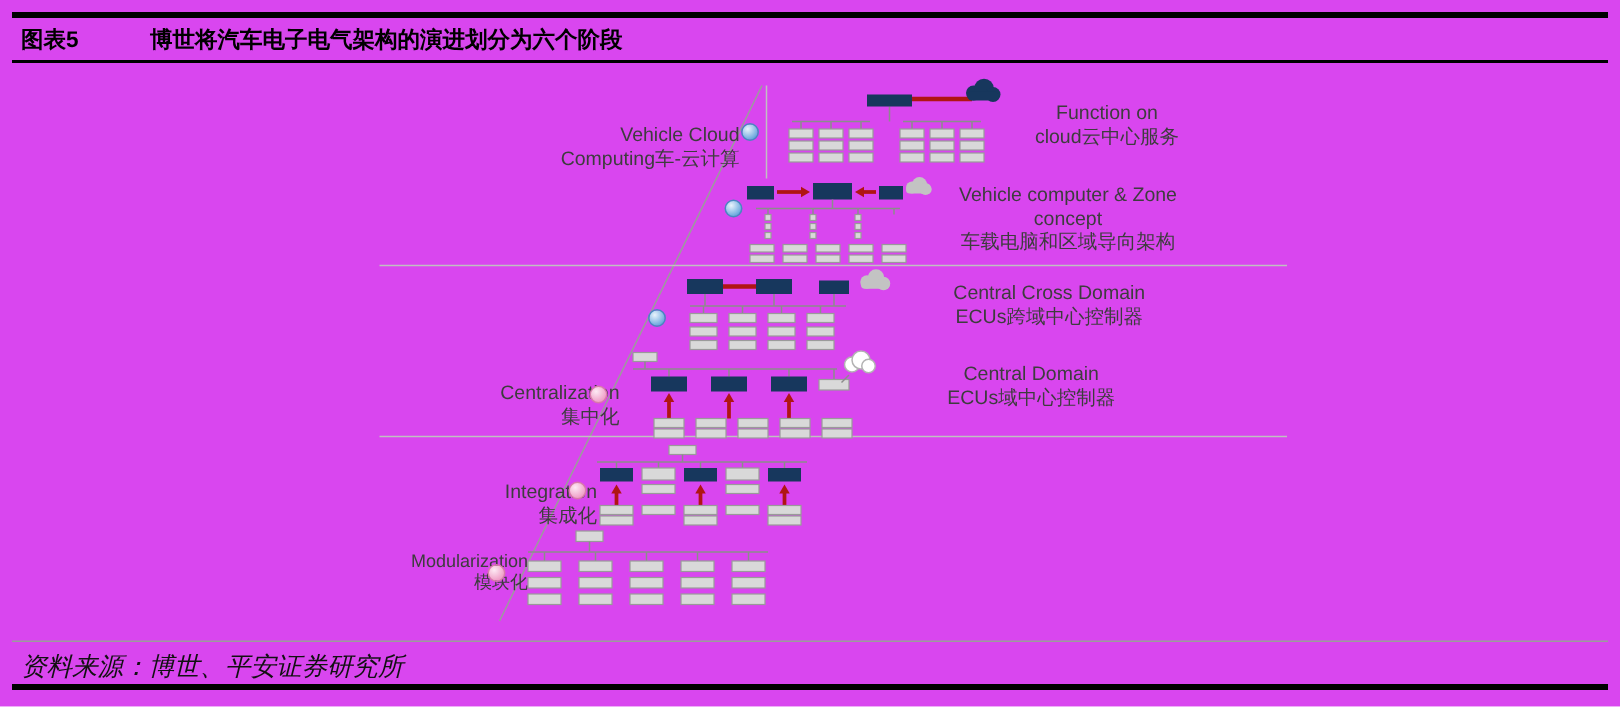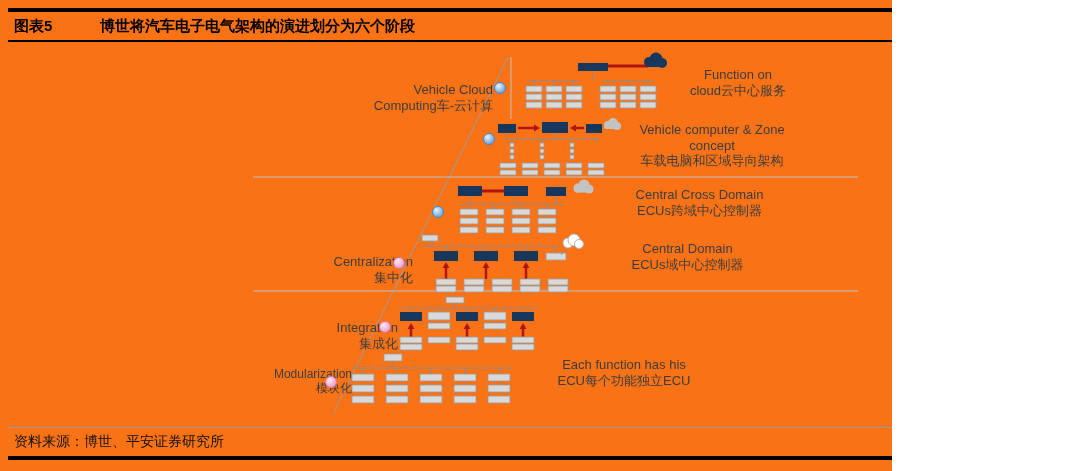--- a/index.html
+++ b/index.html
@@ -1,23 +1,23 @@
 <!DOCTYPE html>
 <html><head>
 <meta charset="utf-8">
 <style>
   * { margin:0; padding:0; box-sizing:border-box; }
   html,body { width:1080px; height:471px; background:#fff;
     font-family:"Liberation Sans","DejaVu Sans",sans-serif; }
-  #page { position:relative; width:892px; height:471px; overflow:hidden; background:#f97316;padding-left:11px; }
+  #page { position:relative; width:1080px; height:471px; overflow:hidden; background:#d946ef;padding-left:11px; }
   .rule-black { position:absolute; background:#000; }
   .rule-gray { position:absolute; background:#9c9c9c; }
   .figure-label { position:absolute; font-weight:bold; font-size:15px; color:#000; }
   .figure-title { position:absolute; font-weight:bold; font-size:15px; color:#000; }
-  .source { position:absolute; font-size:14px; color:#111; }
+  .source { position:absolute; font-style:italic; font-size:17px; color:#111; }
   .stage-label { position:absolute; white-space:pre-line; font-size:13px; line-height:1.2; color:#3d3d3d; }
   .lbl-left  { text-align:right;margin-top:16px; }
   .lbl-right { text-align:center; }
   .lbl-small { font-size:12px; }
   .dot { position:absolute; width:12px; height:12px; border-radius:50%; }
   .dot.blue { background:radial-gradient(circle at 35% 30%, #e9f3fc, #6aa7dd 75%); border:1px solid #4a86c0; }
   .dot.pink { background:radial-gradient(circle at 35% 30%, #fdeaf4, #ef9ec6 75%); border:1px solid #d879ab; }
   svg.schem, svg.guides { position:absolute; overflow:visible; }
   .gbox { fill:#d9d9d9; stroke:#9a9a9a; stroke-width:0.8; }
   .nbox { fill:#17375d; }
@@ -231,20 +231,18 @@
       <rect class="gbox" x="42" y="31" width="22" height="7"></rect>
       <rect class="gbox" x="76" y="31" width="22" height="7"></rect>
       <rect class="gbox" x="110" y="31" width="22" height="7"></rect>
       <rect class="gbox" x="144" y="31" width="22" height="7"></rect>
     <rect class="gbox" x="8" y="42" width="22" height="7"></rect>
       <rect class="gbox" x="42" y="42" width="22" height="7"></rect>
       <rect class="gbox" x="76" y="42" width="22" height="7"></rect>
       <rect class="gbox" x="110" y="42" width="22" height="7"></rect>
       <rect class="gbox" x="144" y="42" width="22" height="7"></rect>
   </svg>
-  <div class="stage-label lbl-right" style="left:524px;top:357px;width:200px">Each function has his
-ECU每个功能独立ECU</div>
 
   <div class="rule-gray" style="left:8px;top:427px;width:1064px;height:1px"></div>
   <div class="source" style="left:14px;top:433px">资料来源：博世、平安证券研究所</div>
   <div class="rule-black" style="left:8px;top:456px;width:1064px;height:4px"></div>
 
 </div>
 
 </body></html>

